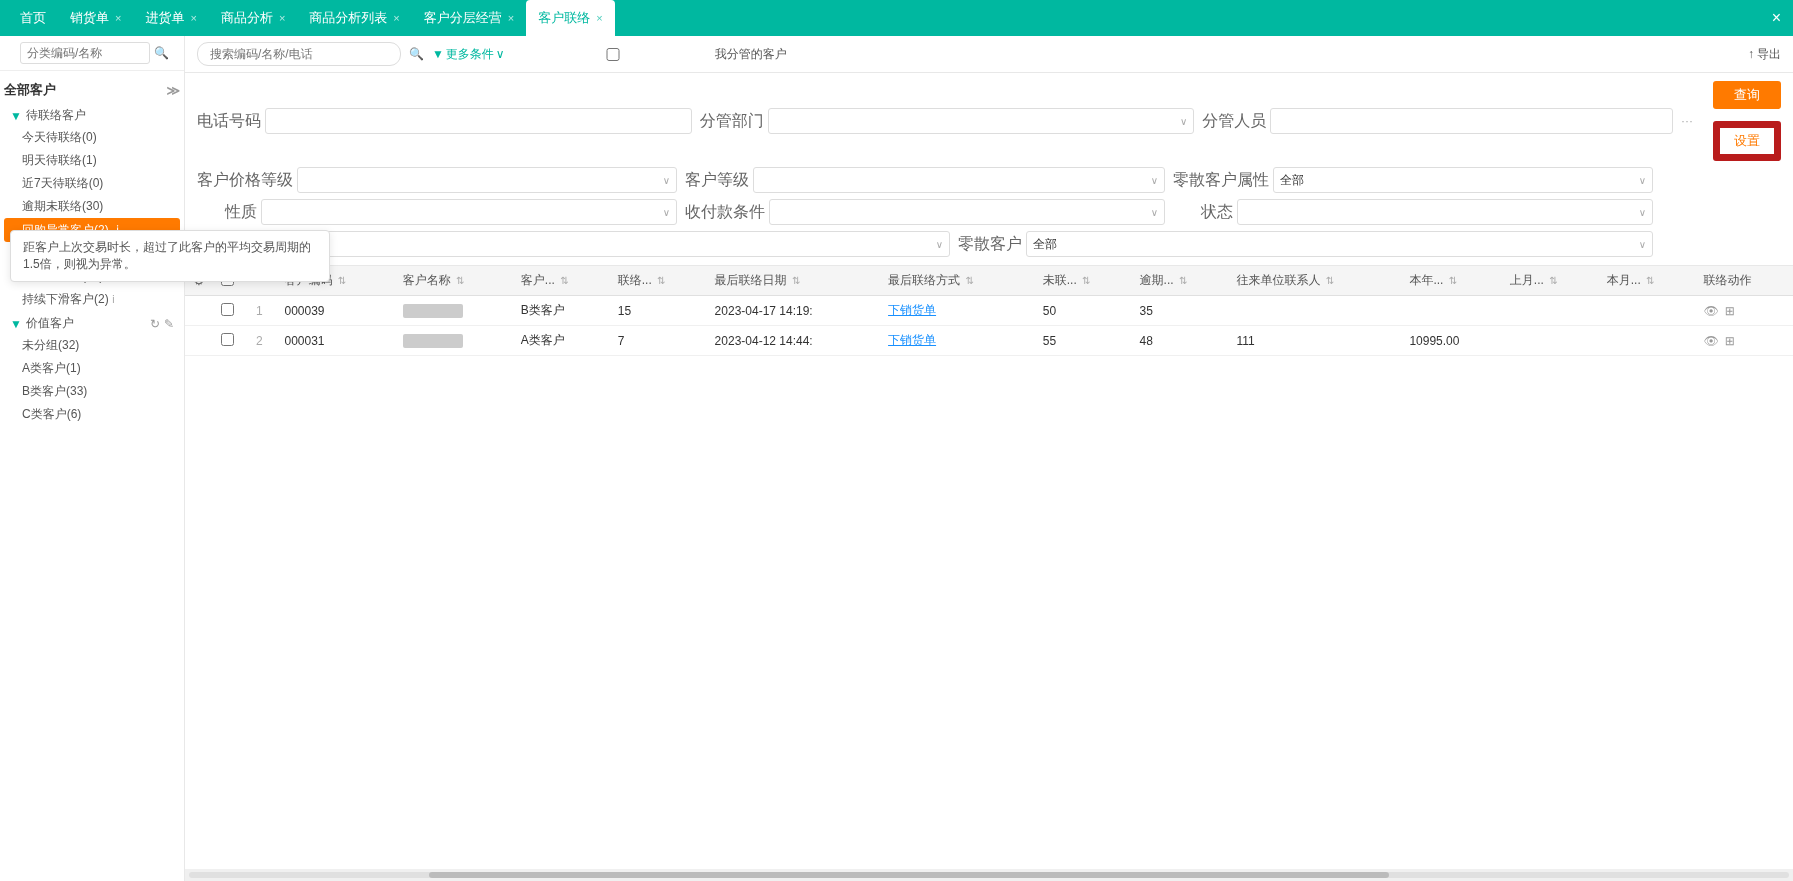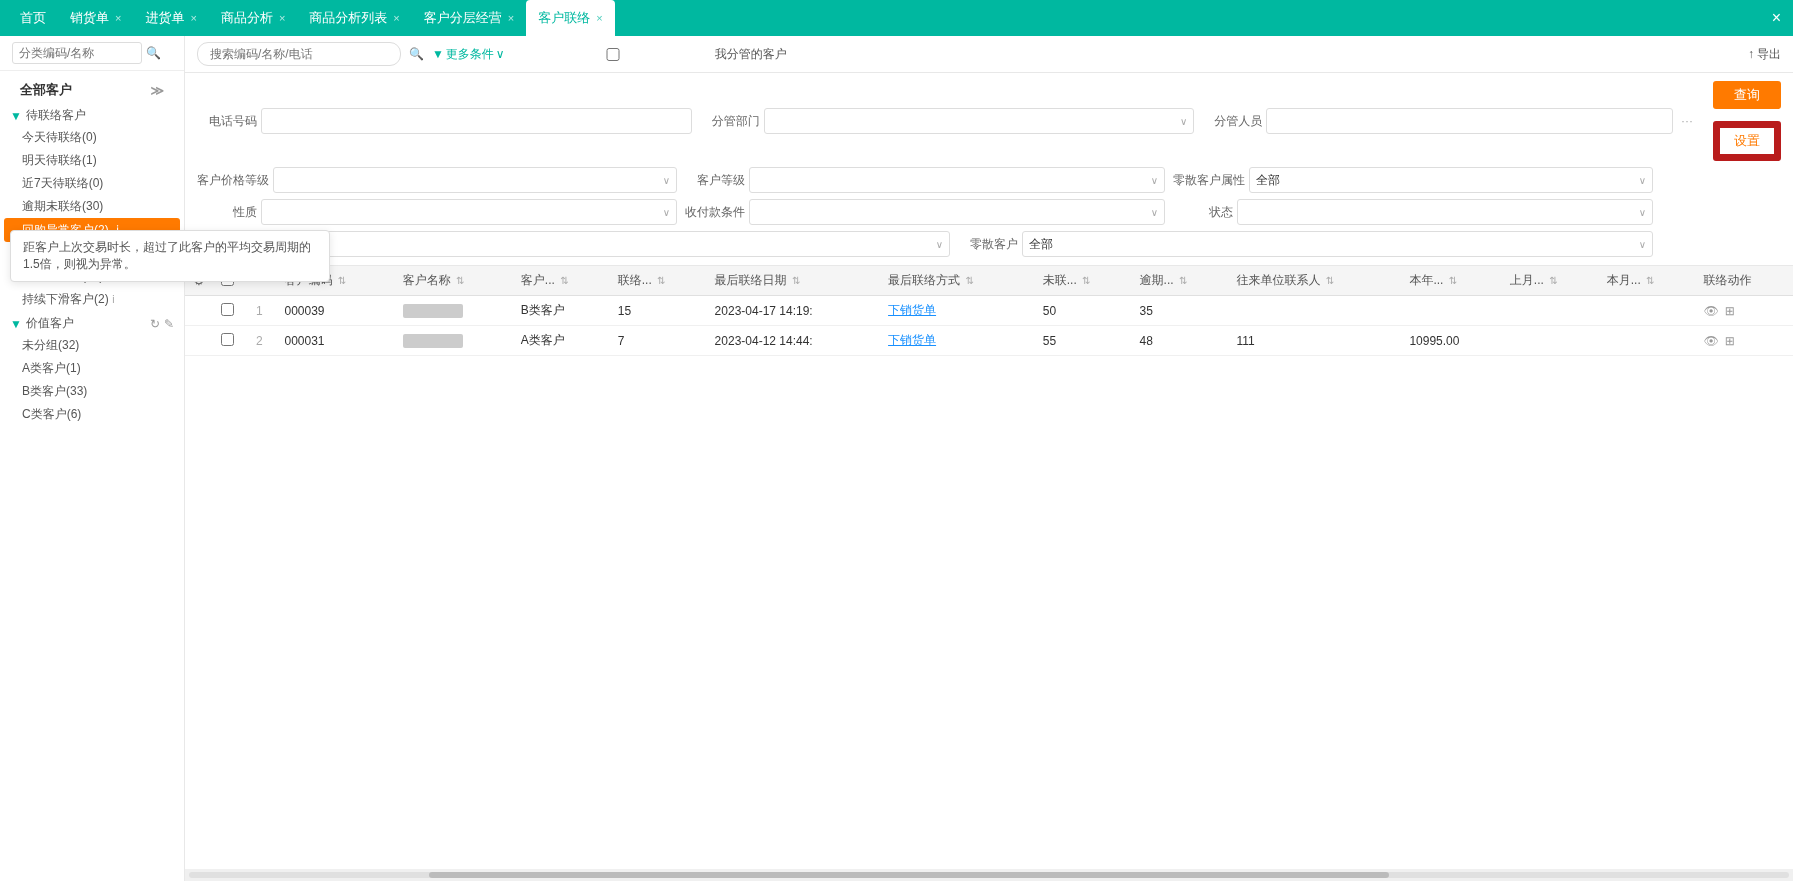--- a/index.html
+++ b/index.html
@@ -53,21 +53,21 @@
       width: 185px;
       background: #fff;
       border-right: 1px solid #e8e8e8;
       display: flex;
       flex-direction: column;
       flex-shrink: 0;
     }
     .sidebar-search {
       display: flex;
       align-items: center;
-      padding: 6px 12px;
+      padding: 6px 20px;
       border-bottom: 1px solid #eee;
     }
     .sidebar-search input {
       border: 1px solid #ddd;
       border-radius: 3px;
       padding: 3px 6px;
       font-size: 12px;
       width: 130px;
       outline: none;
     }
@@ -78,21 +78,21 @@
     }
     .sidebar-body {
       flex: 1;
       overflow-y: auto;
       padding: 6px 0;
     }
     .sidebar-all-header {
       display: flex;
       align-items: center;
       justify-content: space-between;
-      padding: 4px 20px;
+      padding: 4px 4px;
       font-weight: bold;
       font-size: 13px;
       color: #333;
     }
     .sidebar-all-header .collapse-btn {
       cursor: pointer;
       color: #999;
     }
     .sidebar-section-title {
       display: flex;
@@ -209,21 +209,21 @@
     }
     .filter-row:last-child { margin-bottom: 0; }
     .filter-field {
       display: flex;
       align-items: center;
       gap: 4px;
       flex: 1;
     }
     .filter-label {
       color: #666;
-      font-size: 12px;
+      font-size: 16px;
       white-space: nowrap;
       min-width: 60px;
       text-align: right;
     }
     .filter-select {
       flex: 1;
       border: 1px solid #ddd;
       border-radius: 3px;
       padding: 3px 6px;
       font-size: 12px;

